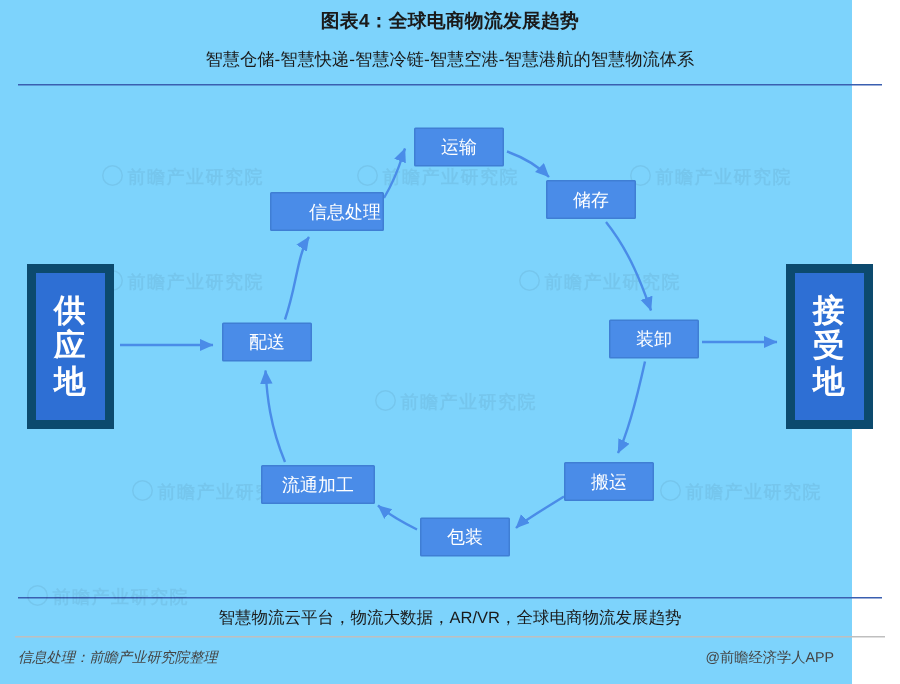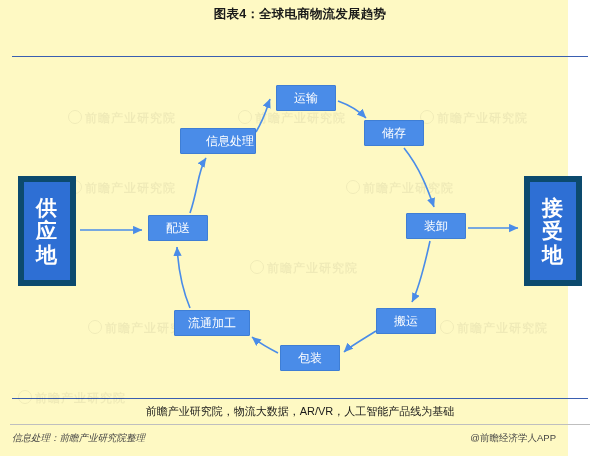--- a/index.html
+++ b/index.html
@@ -12,21 +12,21 @@
     background: #ffffff;
     font-family: "Liberation Sans", sans-serif;
     color: #222;
     overflow: hidden;
     position: relative;
   }
   #page {
     position: relative;
     width: 568px;
     height: 456px;
-    background: #fef9c3;
+    background: #7dd3fc;
   }
   
   .title {
     position: absolute;
     top: 6px;
     left: 0;
     width: 600px;
     text-align: center;
     font-size: 12.5px;
     font-weight: bold;
@@ -160,20 +160,21 @@
     height: 456px;
     pointer-events: none;
   }
 </style>
 </head>
 <body>
 
 <div id="page">
 
   <div class="title">图表4：全球电商物流发展趋势</div>
+  <div class="subtitle">智慧仓储-智慧快递-智慧冷链-智慧空港-智慧港航的智慧物流体系</div>
 
   <div class="rule top"></div>
   <div class="rule bottom"></div>
 
   <div id="watermark-layer">
       <div class="wm" style="left: 68px; top: 108px;"><span class="wm-mark"></span><span>前瞻产业研究院</span></div>
       <div class="wm" style="left: 238px; top: 108px;"><span class="wm-mark"></span><span>前瞻产业研究院</span></div>
       <div class="wm" style="left: 420px; top: 108px;"><span class="wm-mark"></span><span>前瞻产业研究院</span></div>
       <div class="wm" style="left: 68px; top: 178px;"><span class="wm-mark"></span><span>前瞻产业研究院</span></div>
       <div class="wm" style="left: 346px; top: 178px;"><span class="wm-mark"></span><span>前瞻产业研究院</span></div>
@@ -238,18 +239,18 @@
   <div class="node" id="n-transfer">
     <span>搬运</span>
   </div>
   <div class="node" id="n-circulate">
     <span>流通加工</span>
   </div>
   <div class="node" id="n-package">
     <span>包装</span>
   </div>
 
-  <div class="footer-note">前瞻产业研究院，物流大数据，AR/VR，人工智能产品线为基础</div>
+  <div class="footer-note">智慧物流云平台，物流大数据，AR/VR，全球电商物流发展趋势</div>
   <div class="rule footer-sep"></div>
   <div class="source">信息处理：前瞻产业研究院整理</div>
   <div class="brand">@前瞻经济学人APP</div>
 
 </div>
 
 </body></html>

